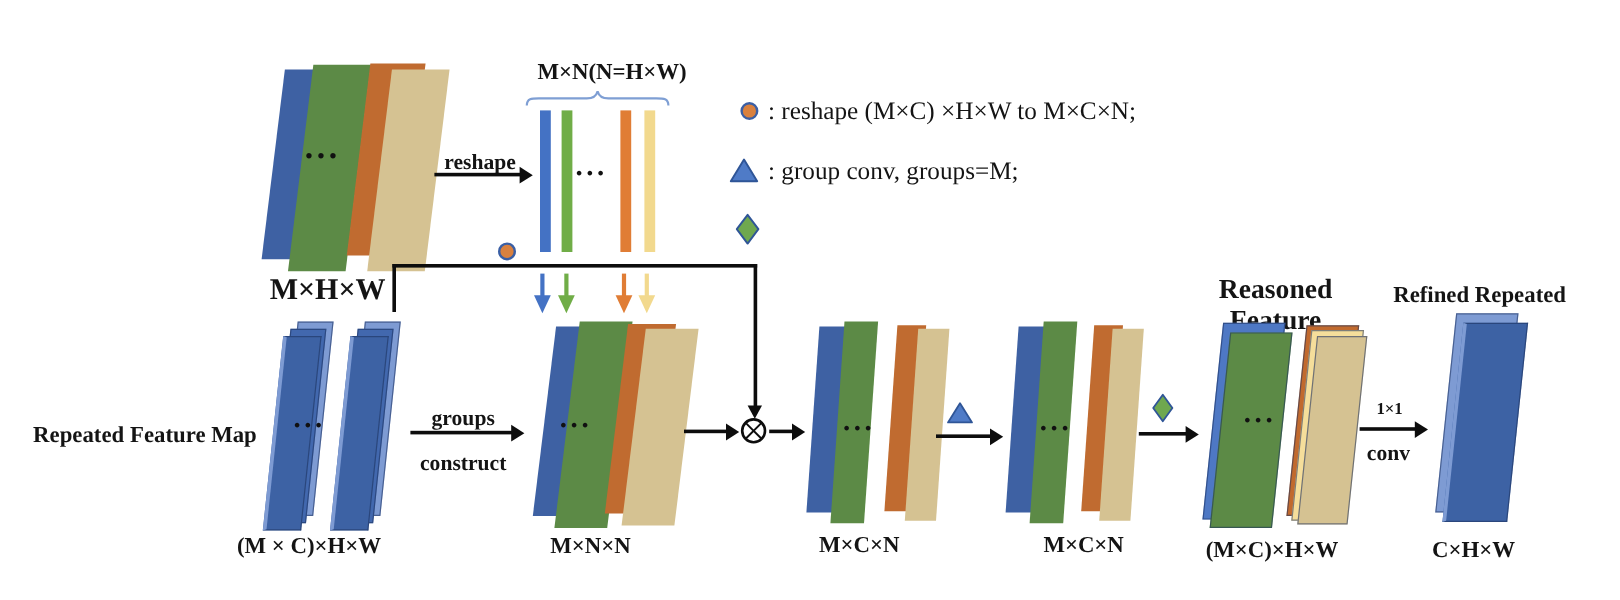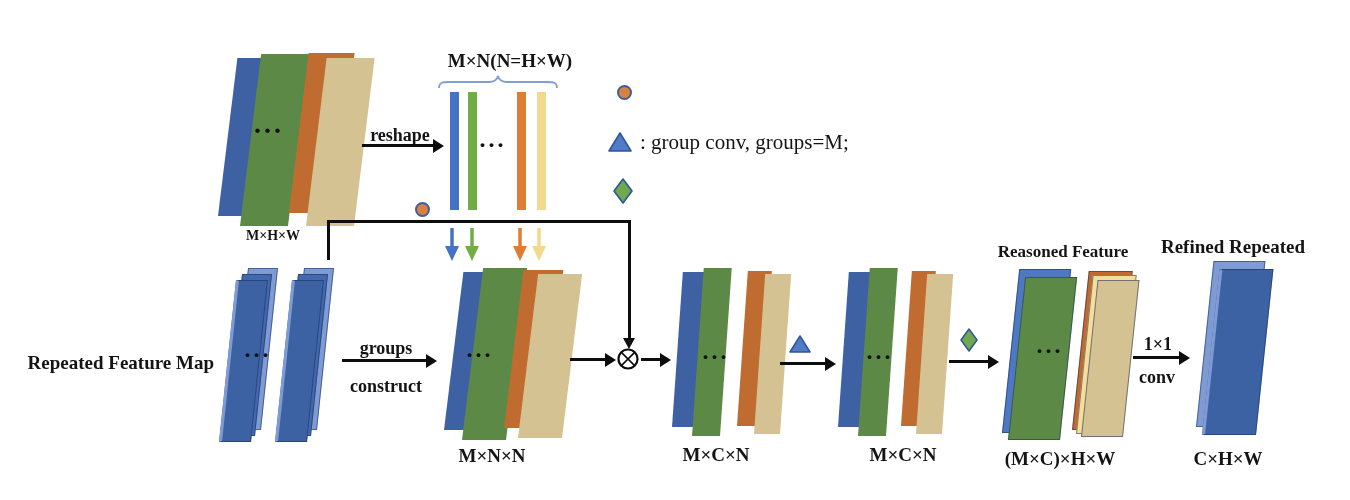--- a/index.html
+++ b/index.html
@@ -32,38 +32,39 @@
 
 <div class="canvas">
 
 
   <div class="p cb" style="left:218px;top:58px;width:46px;height:158px"></div>
   <div class="p cg" style="left:240px;top:54px;width:48px;height:172px"></div>
   <div class="p co" style="left:289px;top:53px;width:46px;height:160px"></div>
   <div class="p ct" style="left:306px;top:58px;width:48px;height:168px"></div>
   <div class="dots" style="left:246px;top:108px;width:46px;font-size:28px">...</div>
 
-  <div class="t b c" style="left:213px;top:228px;width:120px;font-size:14px">M×H×W</div>
+  <div class="t b c" style="left:213px;top:228px;width:120px;font-size:25px">M×H×W</div>
 
   <div class="t b c" style="left:360px;top:125px;width:80px;font-size:18px">reshape</div>
   <div class="ar" style="left:362px;top:144px;width:72px"></div>
 
   <div class="t b c" style="left:430px;top:50px;width:160px;font-size:19px">M×N(N=H×W)</div>
 
   <svg class="abs" style="left:437px;top:74px" width="122" height="16" viewBox="0 0 122 16">
     <path d="M2,14 C2,8 6,8 12,8 L52,8 C57,8 60,6 61,2 C62,6 65,8 70,8 L110,8 C116,8 120,8 120,14" fill="none" stroke="#7F9FD4" stroke-width="1.8"></path>
   </svg>
 
   <div style="position:absolute;left:450px;top:92px;width:9px;height:118px;background:#4472C4"></div>
   <div style="position:absolute;left:468px;top:92px;width:9px;height:118px;background:#70AD47"></div>
   <div style="position:absolute;left:517px;top:92px;width:9px;height:118px;background:#E07D35"></div>
   <div style="position:absolute;left:537px;top:92px;width:9px;height:118px;background:#F2D98E"></div>
   <div class="dots" style="left:478px;top:126px;width:30px;font-size:24px">...</div>
 
   <div class="lcirc" style="left:617px;top:85px"></div>
+  <div class="t legtxt" style="left:640px;top:81px">: reshape (M×C) ×H×W to M×C×N;</div>
 
   <svg class="abs" style="left:607px;top:131px" width="26" height="22" viewBox="0 0 26 22">
     <polygon points="13,2 24,20 2,20" fill="#4F7BC7" stroke="#2F5597" stroke-width="1.6" stroke-linejoin="round"></polygon>
   </svg>
   <div class="t legtxt" style="left:640px;top:131px">: group conv, groups=M;</div>
 
   <svg class="abs" style="left:612px;top:177px" width="22" height="28" viewBox="0 0 22 28">
     <polygon points="11,2 20,14 11,26 2,14" fill="#6FA84F" stroke="#2F5597" stroke-width="1.6" stroke-linejoin="round"></polygon>
   </svg>
 
@@ -93,20 +94,21 @@
   <div class="t b r" style="left:26px;top:352px;width:188px;font-size:19px">Repeated Feature Map</div>
 
   <div class="sl" style="left:231px;top:268px;width:28px;height:160px;background:#7E9BD3"></div>
   <div class="sl" style="left:225px;top:274px;width:28px;height:160px;background:#4268AE"></div>
   <div class="sl fl" style="left:219px;top:280px;width:28px;height:160px;background:#3D62A4"></div>
   <div class="sl" style="left:287px;top:268px;width:28px;height:160px;background:#7E9BD3"></div>
   <div class="sl" style="left:281px;top:274px;width:28px;height:160px;background:#4268AE"></div>
   <div class="sl fl" style="left:275px;top:280px;width:28px;height:160px;background:#3D62A4"></div>
   <div class="dots" style="left:238px;top:336px;width:40px">...</div>
 
+  <div class="t b c" style="left:185px;top:445px;width:145px;font-size:19px">(M × C)×H×W</div>
 
   <div class="t b c" style="left:344px;top:338px;width:84px;font-size:18px">groups</div>
   <div class="ar" style="left:342px;top:359px;width:85px"></div>
   <div class="t b c" style="left:334px;top:376px;width:104px;font-size:18px">construct</div>
 
   <div class="p cb" style="left:444px;top:272px;width:42px;height:158px"></div>
   <div class="p cg" style="left:462px;top:268px;width:44px;height:172px"></div>
   <div class="p co" style="left:504px;top:270px;width:40px;height:158px"></div>
   <div class="p ct" style="left:518px;top:274px;width:44px;height:164px"></div>
   <div class="dots" style="left:460px;top:336px;width:40px">...</div>
@@ -137,30 +139,30 @@
   <div class="p2 co" style="left:901px;top:271px;width:24px;height:155px"></div>
   <div class="p2 ct" style="left:916px;top:274px;width:26px;height:160px"></div>
   <div class="dots" style="left:863px;top:338px;width:34px">...</div>
   <div class="t b c" style="left:843px;top:444px;width:120px;font-size:19px">M×C×N</div>
 
   <svg class="abs" style="left:959px;top:327px" width="20" height="26" viewBox="0 0 20 26">
     <polygon points="10,2 18,13 10,24 2,13" fill="#6FA84F" stroke="#2F5597" stroke-width="1.5" stroke-linejoin="round"></polygon>
   </svg>
   <div class="ar" style="left:949px;top:360px;width:40px"></div>
 
-  <div class="t b c" style="left:983px;top:242px;width:160px;font-size:17px">Reasoned Feature</div>
+  <div class="t b c" style="left:983px;top:228px;width:160px;font-size:23px">Reasoned Feature</div>
   <div class="sl" style="left:1002px;top:269px;width:50px;height:162px;background:#4E78C4"></div>
   <div class="sl" style="left:1008px;top:277px;width:50px;height:161px;background:#5C8A46"></div>
   <div class="sl" style="left:1072px;top:271px;width:42px;height:157px;background:#C16A2E"></div>
   <div class="sl" style="left:1076px;top:275px;width:42px;height:157px;background:#F5DE9B"></div>
   <div class="sl" style="left:1081px;top:280px;width:40px;height:155px;background:#D5C292"></div>
   <div class="dots" style="left:1032px;top:332px;width:36px">...</div>
   <div class="t b c" style="left:994px;top:448px;width:132px;font-size:19px">(M×C)×H×W</div>
 
-  <div class="t b c" style="left:1134px;top:334px;width:48px;font-size:18px">1×1</div>
+  <div class="t b c" style="left:1134px;top:334px;width:48px;font-size:14px">1×1</div>
   <div class="ar" style="left:1133px;top:356px;width:47px"></div>
   <div class="t b c" style="left:1133px;top:367px;width:48px;font-size:18px">conv</div>
 
   <div class="t b c" style="left:1154px;top:236px;width:158px;font-size:19px">Refined Repeated</div>
   <div class="sl" style="left:1196px;top:261px;width:50px;height:164px;background:#7E9BD3"></div>
   <div class="sl fl" style="left:1202px;top:269px;width:50px;height:164px;background:#3D62A4"></div>
   <div class="t b c" style="left:1168px;top:448px;width:120px;font-size:19px">C×H×W</div>
 
 </div>
 

